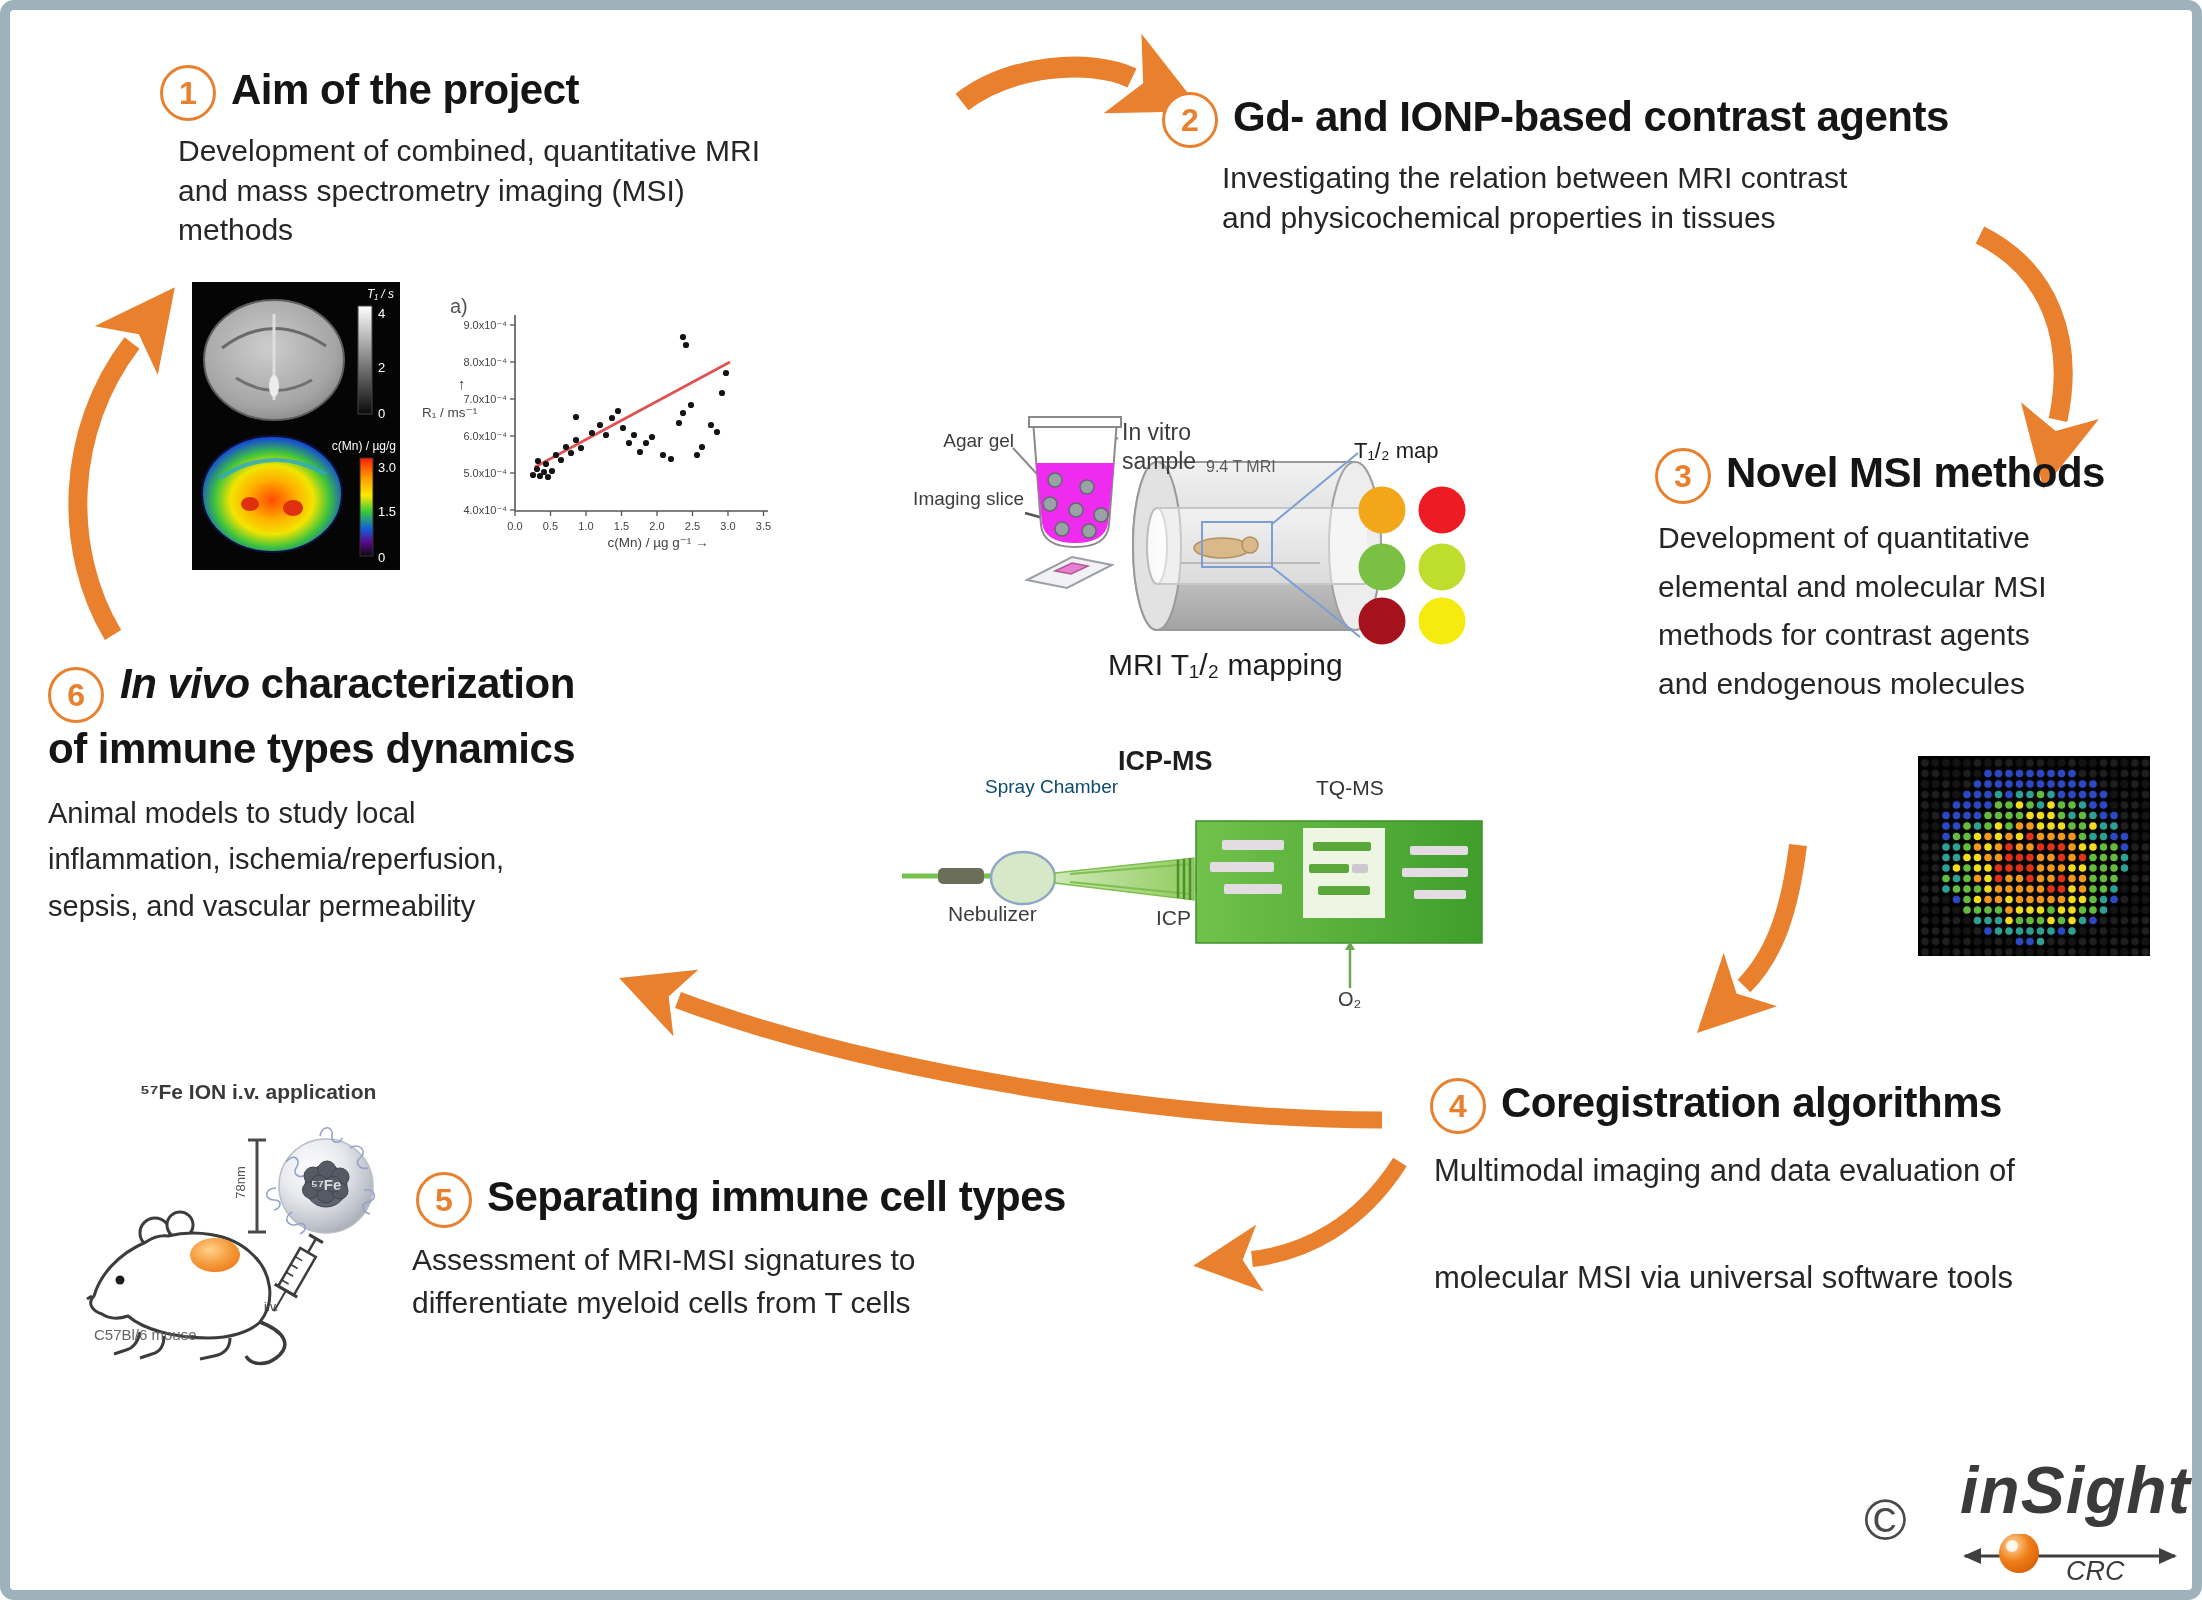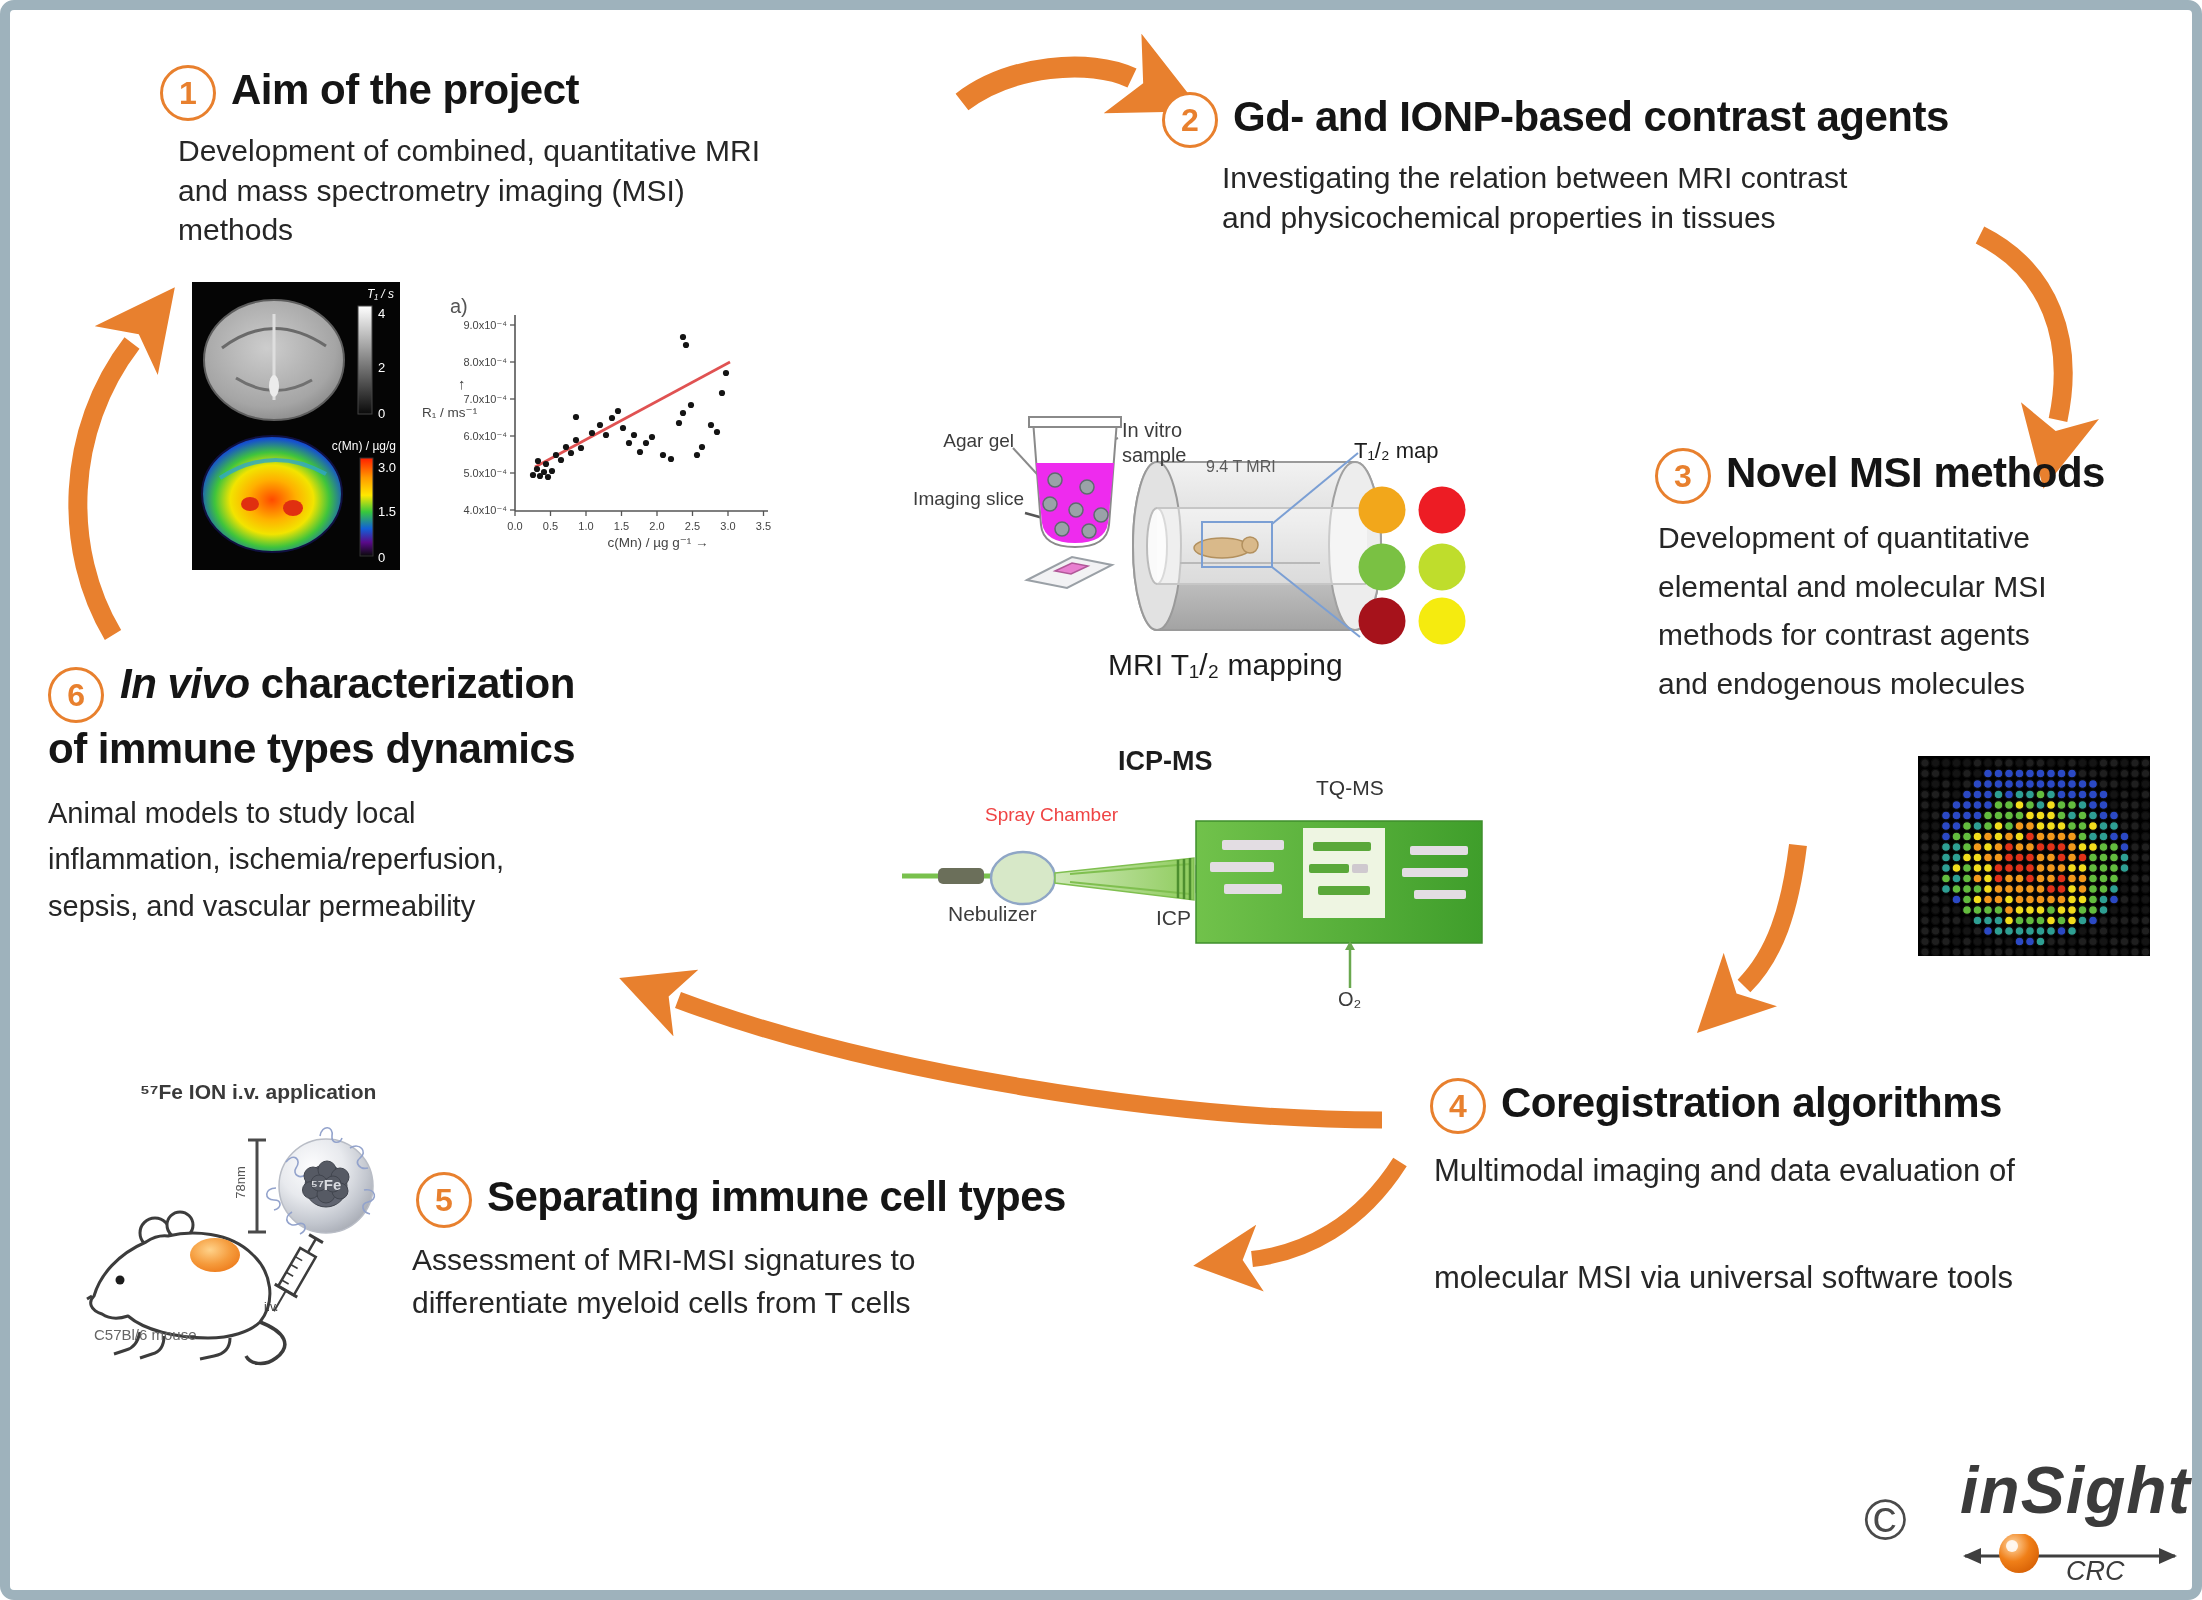--- a/index.html
+++ b/index.html
@@ -309,21 +309,21 @@
       <circle cx="532" cy="105" r="23.5" fill="#F2A71B"></circle>
       <circle cx="592" cy="105" r="23.5" fill="#ED1C24"></circle>
       <circle cx="532" cy="162" r="23.5" fill="#7AC143"></circle>
       <circle cx="592" cy="162" r="23.5" fill="#BFDD2C"></circle>
       <circle cx="532" cy="216" r="23.5" fill="#A6121B"></circle>
       <circle cx="592" cy="216" r="23.5" fill="#F5EB0F"></circle>
     </g>
   </svg>
 
   <div class="figlab r" style="left:898px;top:420px;width:106px;font-size:19px;">Agar gel</div>
-  <div class="figlab" style="left:1112px;top:408px;width:96px;font-size:20px;line-height:1.25;">In vitro sample</div>
+  <div class="figlab" style="left:1112px;top:408px;width:96px;font-size:23px;line-height:1.25;">In vitro sample</div>
   <div class="figlab r" style="left:850px;top:478px;width:164px;font-size:19px;">Imaging slice</div>
   <div class="figlab" style="left:1196px;top:448px;font-size:16px;color:#5a5a5a;">9.4 T MRI</div>
   <div class="figlab" style="left:1344px;top:428px;font-size:22px;color:#1d1d1d;">T₁/₂ map</div>
   <div class="figlab" style="left:1098px;top:638px;font-size:30px;color:#1d1d1d;">MRI T₁/₂ mapping</div>
 
   <svg class="abs" style="left:880px;top:800px" width="600" height="215" viewBox="0 0 600 215">
     <defs>
       <linearGradient id="boxg" x1="0" y1="0" x2="1" y2="0">
         <stop offset="0" stop-color="#71c24b"></stop>
           <stop offset="1" stop-color="#3f9e2b"></stop>
@@ -361,21 +361,21 @@
     <g fill="#e3dde3">
       <rect x="520" y="36" width="58" height="9" rx="2"></rect>
       <rect x="512" y="58" width="66" height="9" rx="2"></rect>
       <rect x="524" y="80" width="52" height="9" rx="2"></rect>
     </g>
     <line x1="460" y1="178" x2="460" y2="138" stroke="#6aa84f" stroke-width="2.5"></line>
     <polygon points="460,131 455,140 465,140" fill="#6aa84f"></polygon>
   </svg>
   <div class="figlab" style="left:1108px;top:736px;font-size:27px;font-weight:700;color:#1d1d1d;">ICP-MS</div>
   <div class="figlab" style="left:1306px;top:766px;font-size:21px;color:#333;">TQ-MS</div>
-  <div class="figlab" style="left:975px;top:794px;font-size:19px;color:#ef4444;">Spray Chamber</div>
+  <div class="figlab" style="left:975px;top:766px;font-size:19px;color:#0c4a6e;">Spray Chamber</div>
   <div class="figlab" style="left:938px;top:892px;font-size:21px;">Nebulizer</div>
   <div class="figlab" style="left:1146px;top:896px;font-size:21px;">ICP</div>
   <div class="figlab" style="left:1328px;top:978px;font-size:20px;">O₂</div>
 
   <svg class="abs" style="left:1908px;top:746px" width="232" height="200" viewBox="0 0 232 200">
     <rect x="0" y="0" width="232" height="200" fill="#000000"></rect>
     <g id="mosaic-cells">
         <circle cx="7" cy="7" r="4.2" fill="#1f1f1f" stroke="#0b0b0b" stroke-width="1.2"></circle>
         <circle cx="17.5" cy="7" r="4.2" fill="#141414" stroke="#0b0b0b" stroke-width="1.2"></circle>
         <circle cx="28" cy="7" r="4.2" fill="#141414" stroke="#0b0b0b" stroke-width="1.2"></circle>

